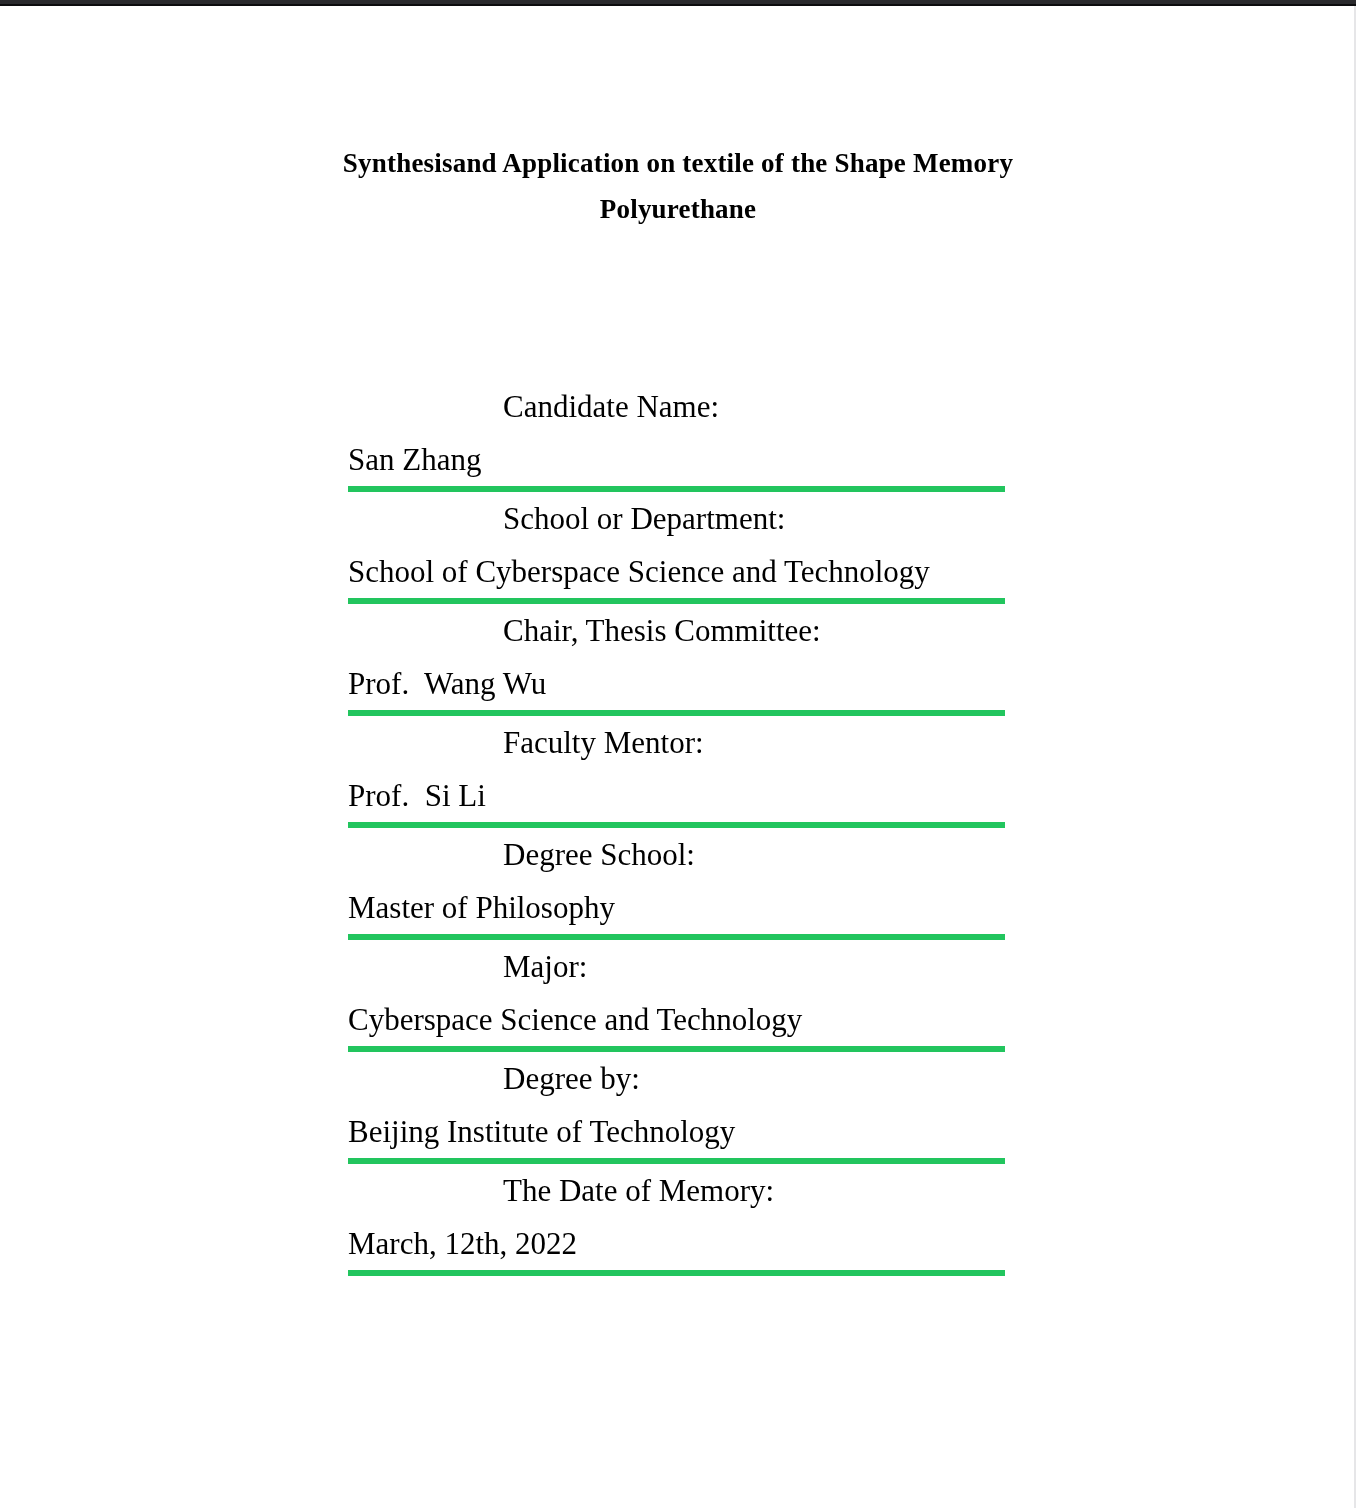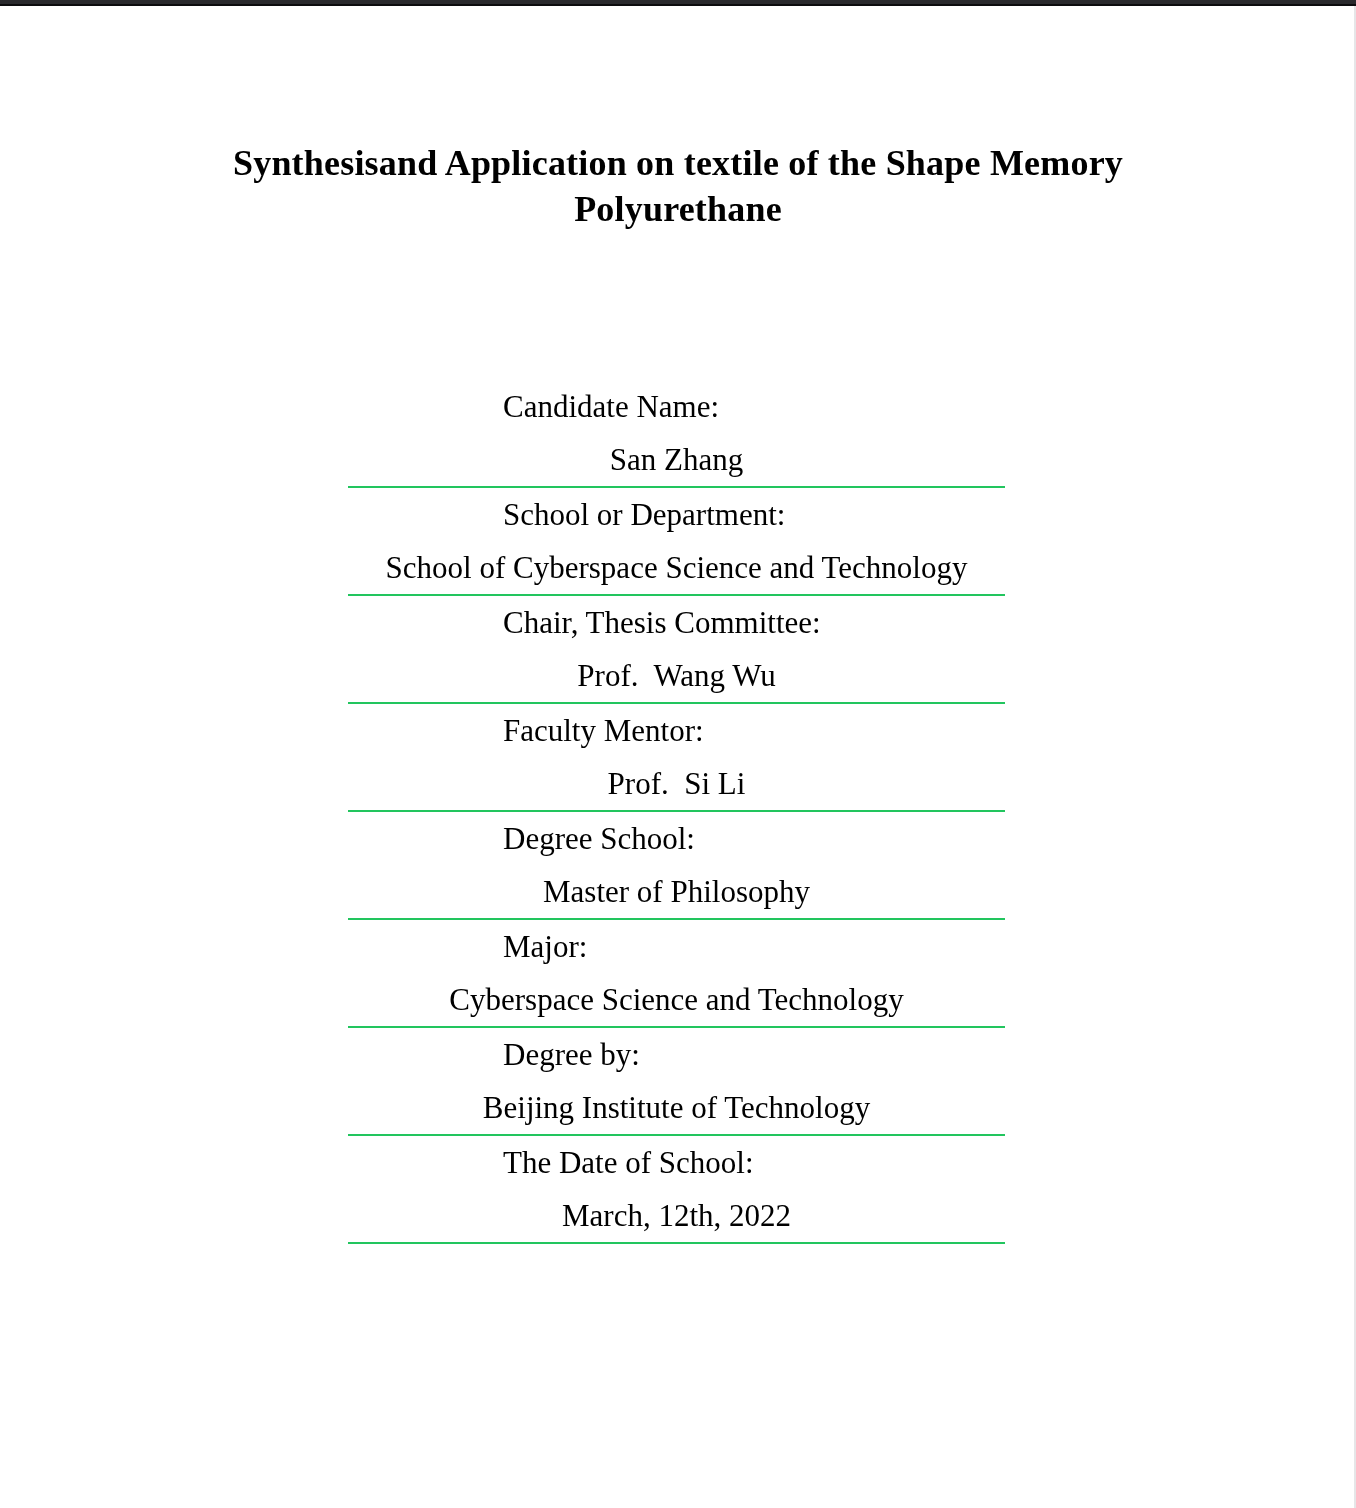--- a/index.html
+++ b/index.html
@@ -21,43 +21,43 @@
   }
   .top-bar {
     position: relative;
     z-index: 2;
     height: 6px;
     background: #2a2a2d;
     border-bottom: 2px solid #0c0c0e;
   }
   .title {
     margin: 134px 0 8px 0;
-    font-size: 36px;
+    font-size: 27px;
     font-weight: bold;
     line-height: 46px;
     text-align: center;
     letter-spacing: 0.2px;
   }
   .fields {
     width: 657px;
     margin: 148px 0 0 348px;
   }
   .field {
-    border-bottom: 2px solid #22c55e;
+    border-bottom: 6px solid #22c55e;
   }
   .field-label {
     font-size: 31px;
     line-height: 53px;
     padding-left: 155px;
     white-space: nowrap;
   }
   .field-value {
     font-size: 31px;
     line-height: 53px;
-    text-align: center;
+    text-align: left;
     white-space: nowrap;
   }
 </style>
 </head>
 <body>
 
 <div class="top-bar"></div>
 <div class="right-edge"></div>
 
 <h1 class="title">
@@ -96,17 +96,17 @@
     <div class="field-label">Major:</div>
     <div class="field-value">Cyberspace Science and Technology</div>
   </div>
 
   <div class="field">
     <div class="field-label">Degree by:</div>
     <div class="field-value">Beijing Institute of Technology</div>
   </div>
 
   <div class="field">
-    <div class="field-label">The Date of School:</div>
+    <div class="field-label">The Date of Memory:</div>
     <div class="field-value">March, 12th, 2022</div>
   </div>
 
 </div>
 
 </body></html>

